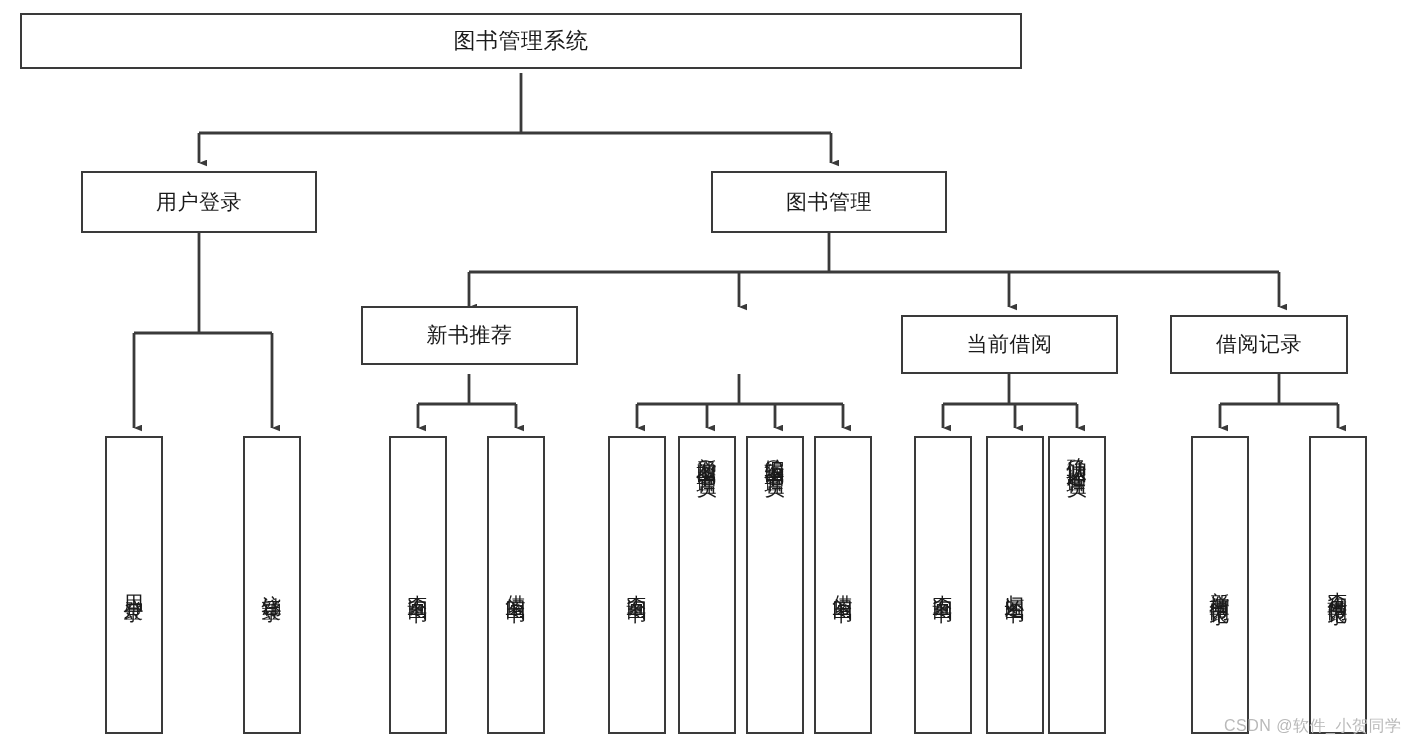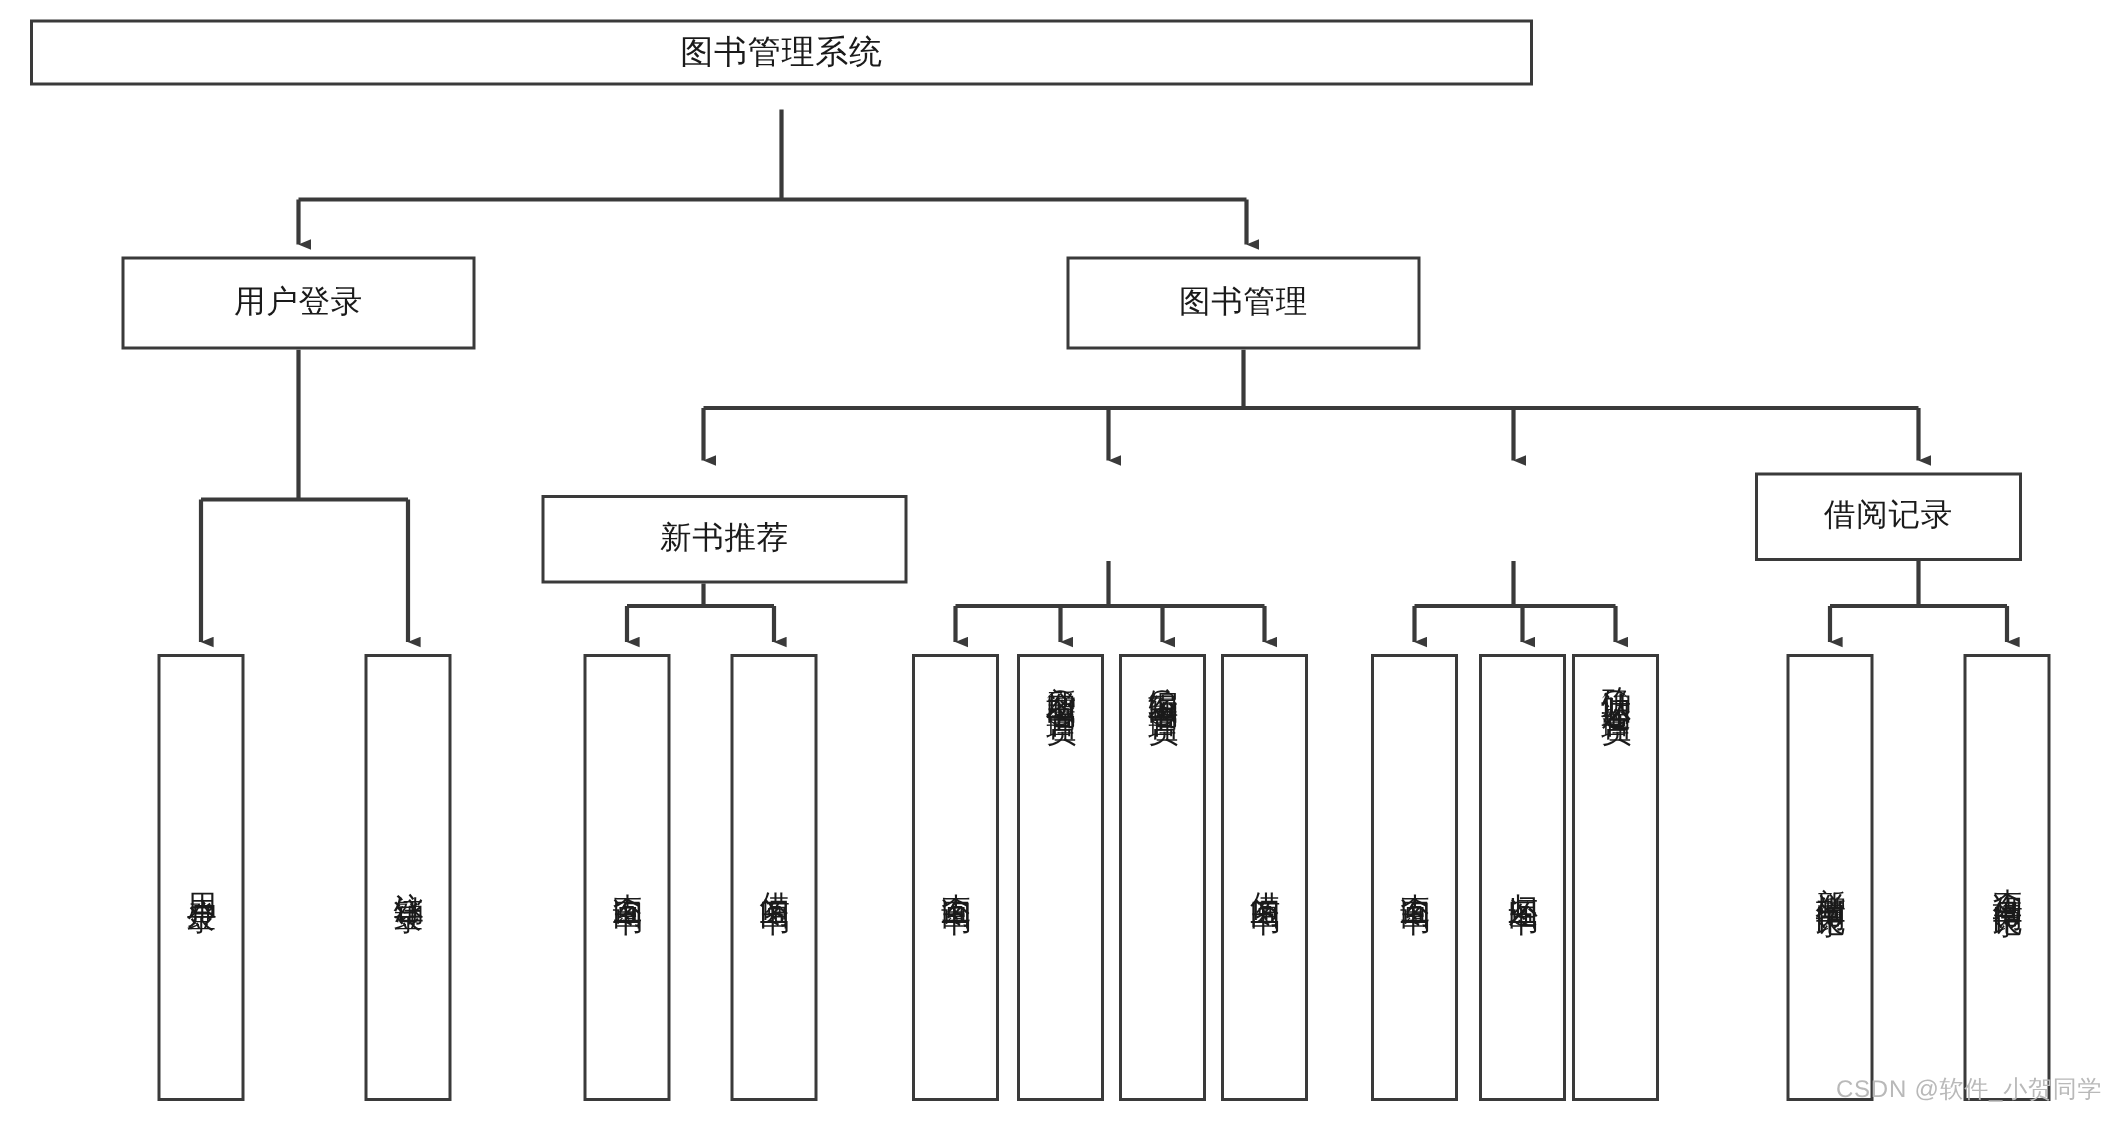--- a/index.html
+++ b/index.html
@@ -132,37 +132,40 @@
       <path d="M 1015 404 L 1015 428" marker-end="url(#arrowhead)"></path>
       <path d="M 1077 404 L 1077 428" marker-end="url(#arrowhead)"></path>
 
       <path d="M 1279 374 L 1279 404"></path>
       <path d="M 1220 404 L 1338 404"></path>
       <path d="M 1220 404 L 1220 428" marker-end="url(#arrowhead)"></path>
       <path d="M 1338 404 L 1338 428" marker-end="url(#arrowhead)"></path>
     </g>
   </svg>
 
-  <div class="node root" style="left:20px; top:13px; width:1002px; height:44px;">
+  <div class="node root" style="left:20px; top:13px; width:1002px; height:56px;">
     <span class="node-label">图书管理系统</span>
   </div>
 
   <div class="node level2" style="left:81px; top:171px; width:236px; height:62px;">
     <span class="node-label">用户登录</span>
   </div>
 
   <div class="node level2" style="left:711px; top:171px; width:236px; height:62px;">
     <span class="node-label">图书管理</span>
   </div>
 
-  <div class="node level3" style="left:361px; top:330px; width:244px; height:59px;">
+  <div class="node level3" style="left:361px; top:306px; width:217px; height:59px;">
     <span class="node-label">新书推荐</span>
   </div>
 
 
+  <div class="node level3" style="left:901px; top:315px; width:217px; height:59px;">
+    <span class="node-label">当前借阅</span>
+  </div>
 
   <div class="node level3" style="left:1170px; top:315px; width:178px; height:59px;">
     <span class="node-label">借阅记录</span>
   </div>
 
   <div class="node leaf center-text" style="left:105px; top:436px; width:58px; height:298px;">
     <span class="node-label">用户登录</span>
   </div>
 
   <div class="node leaf center-text" style="left:243px; top:436px; width:58px; height:298px;">

